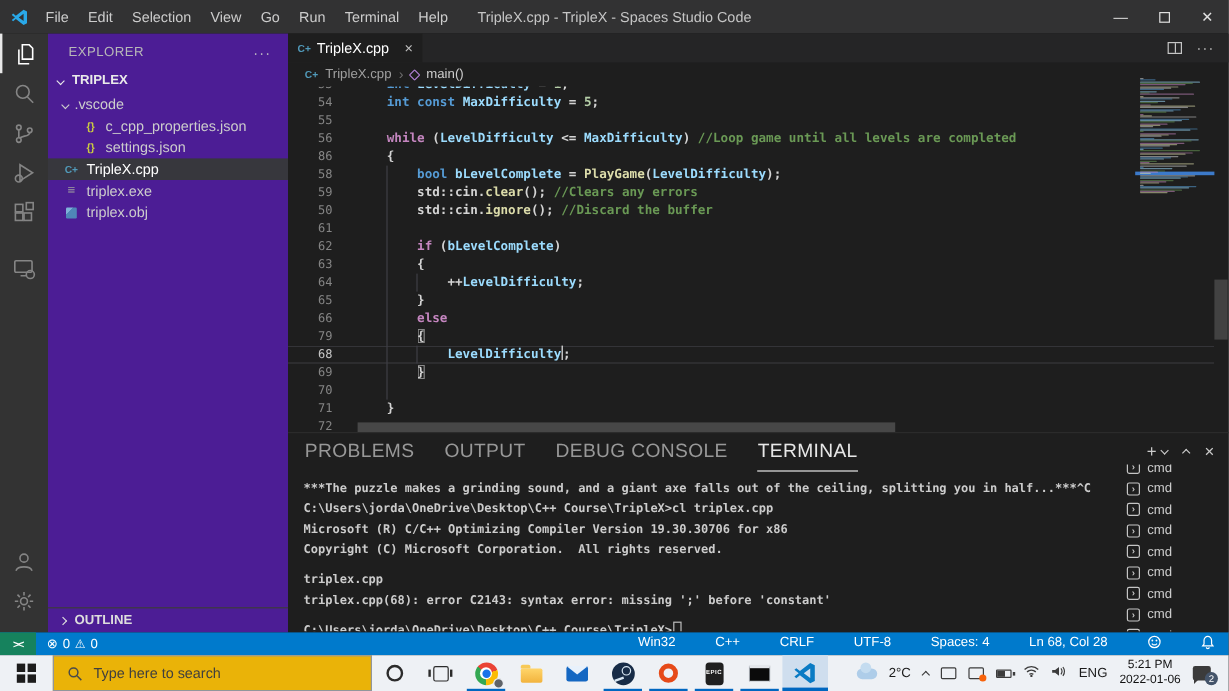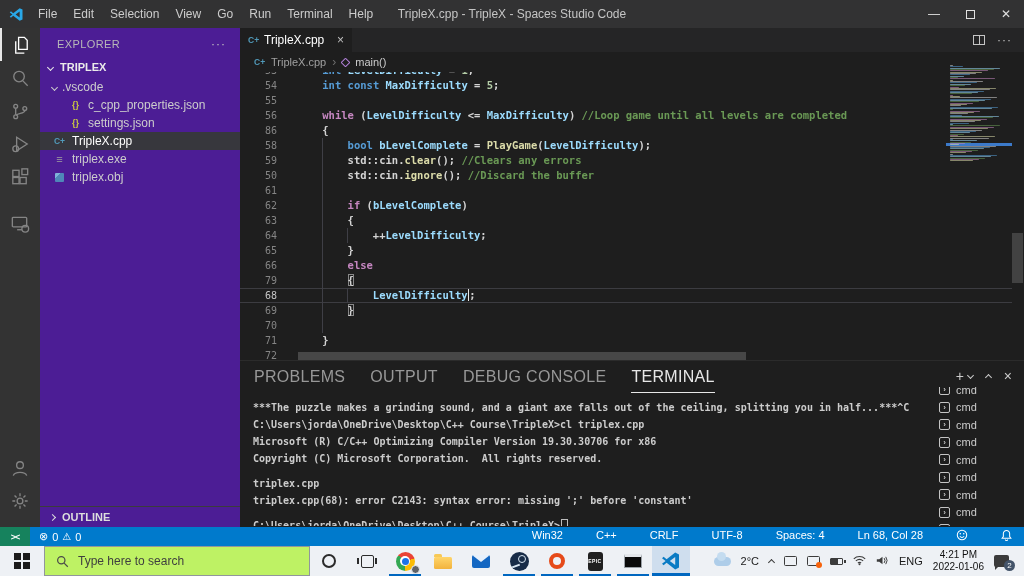--- a/index.html
+++ b/index.html
@@ -90,21 +90,21 @@
   .remote{width:30px;height:19px;background:#16825d;display:flex;align-items:center;justify-content:center;font-size:9px;font-weight:bold;letter-spacing:-1px}
   .sb-problems{display:flex;align-items:center;gap:4px;margin-left:9px;font-size:11px}
   .sb-right{margin-left:auto;display:flex;gap:33px;padding-right:12px}
   .sb-item{white-space:nowrap}
 
   
   .taskbar{position:absolute;left:0;top:546px;width:1024px;height:30px;background:#eef1f5;display:flex;align-items:stretch}
   .tb-start{width:44px;display:flex;align-items:center;justify-content:center}
   .winlogo{display:grid;grid-template-columns:7px 7px;grid-template-rows:7px 7px;gap:1.5px}
   .winlogo span{background:#1c1c1c}
-  .tb-search{width:266px;background:#bef264;border:1px solid #91969c;display:flex;align-items:center;gap:9px;padding:0 11px;color:#3f3f3f;font-size:12px}
+  .tb-search{width:266px;background:#eab308;border:1px solid #91969c;display:flex;align-items:center;gap:9px;padding:0 11px;color:#3f3f3f;font-size:12px}
   .tb-app{width:38px;position:relative;display:flex;align-items:center;justify-content:center}
   .tb-app.running::after{content:"";position:absolute;bottom:0;left:3px;right:3px;height:2px;background:#0067c0}
   .tb-app.active{background:#cfdeee}
   .tb-app.active::after{left:0;right:0;height:3px}
   .cortana{width:14px;height:14px;border:2px solid #2b2b2b;border-radius:50%}
   .tvico{width:13px;height:13px;border:1.5px solid #2b2b2b;border-radius:2px;position:relative}
   .tvico::before{content:"";position:absolute;left:-4.5px;top:2px;width:2px;height:6px;background:#2b2b2b}
   .tvico::after{content:"";position:absolute;right:-4.5px;top:2px;width:2px;height:6px;background:#2b2b2b}
   .chrome{width:19px;height:19px;border-radius:50%;background:conic-gradient(from -50deg,#ea4335 0 120deg,#fbbc05 0 235deg,#34a853 0 360deg);position:relative}
   .chrome::before{content:"";position:absolute;inset:4.5px;background:#fff;border-radius:50%}
@@ -555,21 +555,21 @@
           </svg>
       </span>
       <span>
         <svg width="13" height="11" viewBox="0 0 16 13">
             <path d="M1 5v3h3l4 3V2L4 5z" fill="#3c3c3c"></path>
             <path d="M10 3.5a5 5 0 0 1 0 6M12 2a7.5 7.5 0 0 1 0 9" stroke="#3c3c3c" fill="none" stroke-width="1.2"></path>
           </svg>
       </span>
       <span>ENG</span>
       <span class="tray-time">
-        <span>4:21 PM</span><br>
+        <span>5:21 PM</span><br>
         <span>2022-01-06</span>
       </span>
       <span class="notif">
         <span class="badge">2</span>
       </span>
     </div>
   </div>
 
 </div>
 

